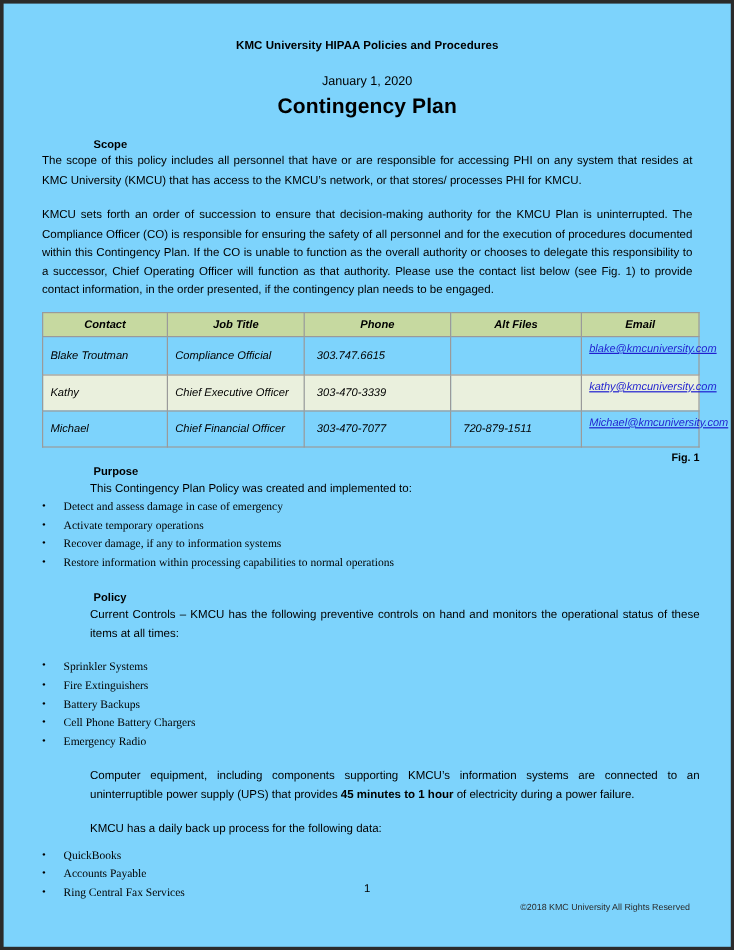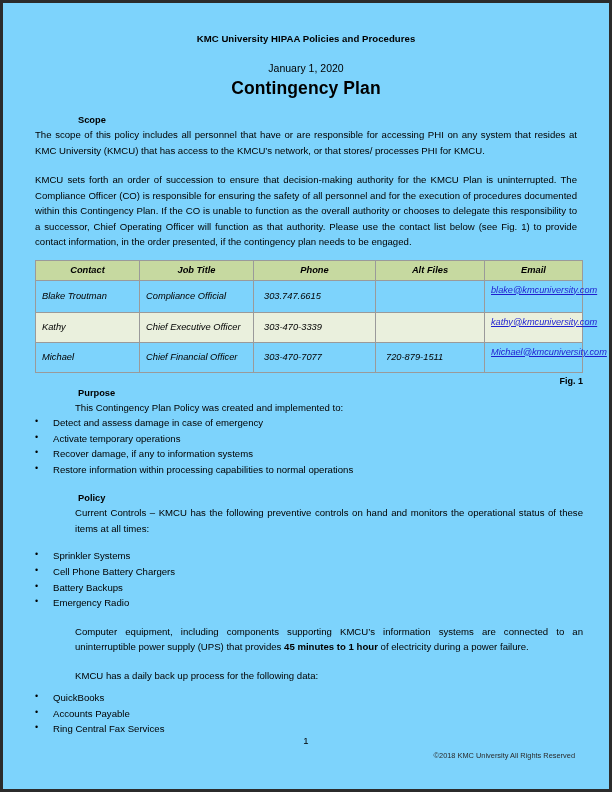--- a/index.html
+++ b/index.html
@@ -117,21 +117,21 @@
     position: relative;
     padding-left: 18px;
   }
   ul.bullets li:before {
     content: "\2022";
     position: absolute;
     left: 0;
     top: -1px;
     font-size: 9px;
   }
-  .bullets-indent { margin-left: 68px; }
+  .bullets-indent { margin-left: 68px; font-family: Liberation Serif, serif; }
 
   .footer {
     position: absolute;
     left: 0;
     right: 0;
     bottom: 18px;
     height: 36px;
   }
   .page-num {
     position: absolute;
@@ -206,22 +206,23 @@
     <li>Activate temporary operations</li>
     <li>Recover damage, if any to information systems</li>
     <li>Restore information within processing capabilities to normal operations</li>
   </ul>
 
   <div class="section-heading" style="margin-top:16px">Policy</div>
   <div class="indent-para">Current Controls – KMCU has the following preventive controls on hand and monitors the operational status of these items at all times:</div>
   <div style="height:12px"></div>
   <ul class="bullets bullets-indent">
     <li>Sprinkler Systems</li>
+    <li>Fire Extinguishers</li>
+    <li>Battery Backups</li>
     <li>Cell Phone Battery Chargers</li>
-    <li>Battery Backups</li>
     <li>Emergency Radio</li>
   </ul>
 
   <div style="height:13px"></div>
   <div class="indent-para"><span>Computer equipment, including components supporting KMCU’s information systems are connected to an uninterruptible power supply (UPS) that provides </span><span class="strong">45 minutes to 1 hour</span><span> of electricity during a power failure.</span></div>
 
   <div style="height:13px"></div>
   <div class="indent-para">KMCU has a daily back up process for the following data:</div>
   <div style="height:7px"></div>
   <ul class="bullets bullets-indent">

